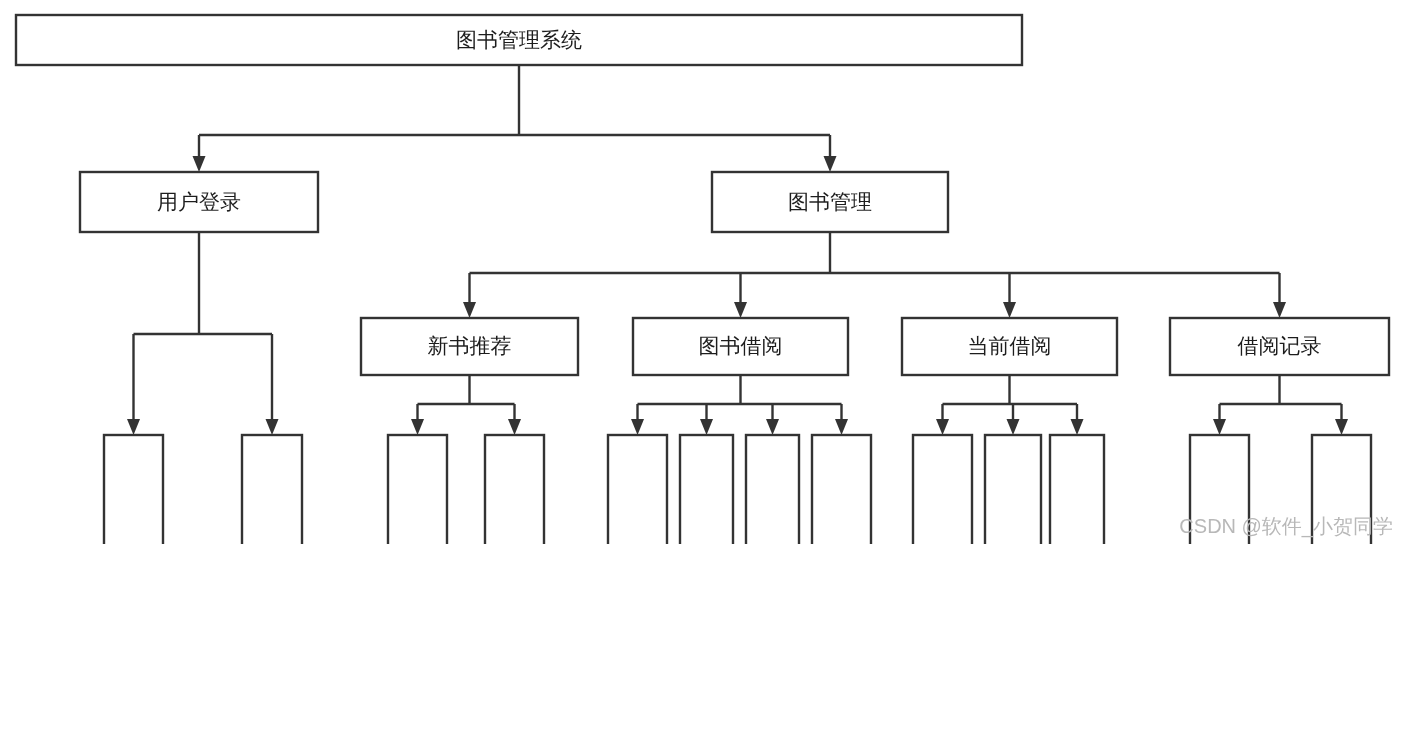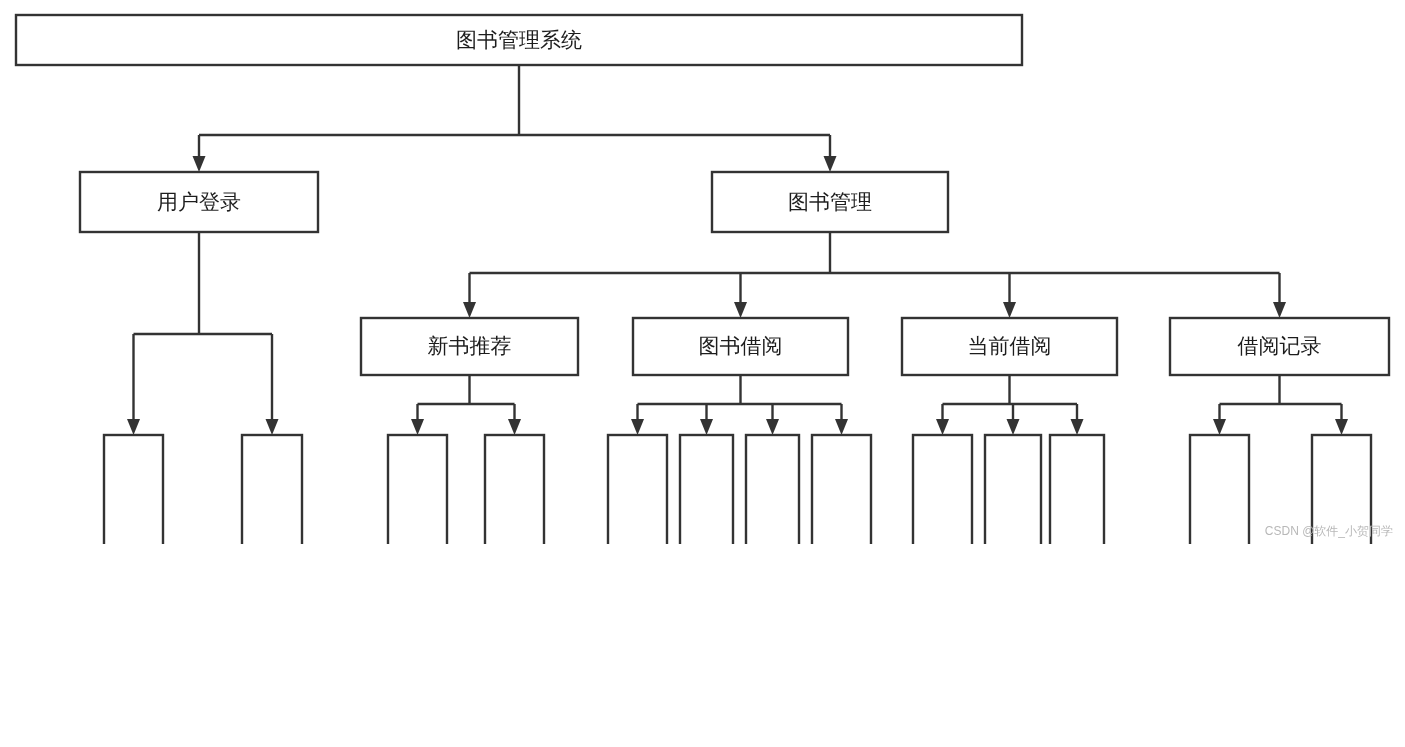--- a/index.html
+++ b/index.html
@@ -53,21 +53,21 @@
     text-anchor: middle;
     writing-mode: vertical-rl;
     dominant-baseline: central;
     letter-spacing: 2px;
   }
   .watermark {
     position: absolute;
     right: 12px;
     bottom: 4px;
     font-family: "Liberation Sans", "DejaVu Sans", sans-serif;
-    font-size: 12px;
+    font-size: 20px;
     color: #b8b8b8;
     white-space: nowrap;
     user-select: none;
   }
 </style>
 </head>
 <body>
 
 <div id="stage">
 

